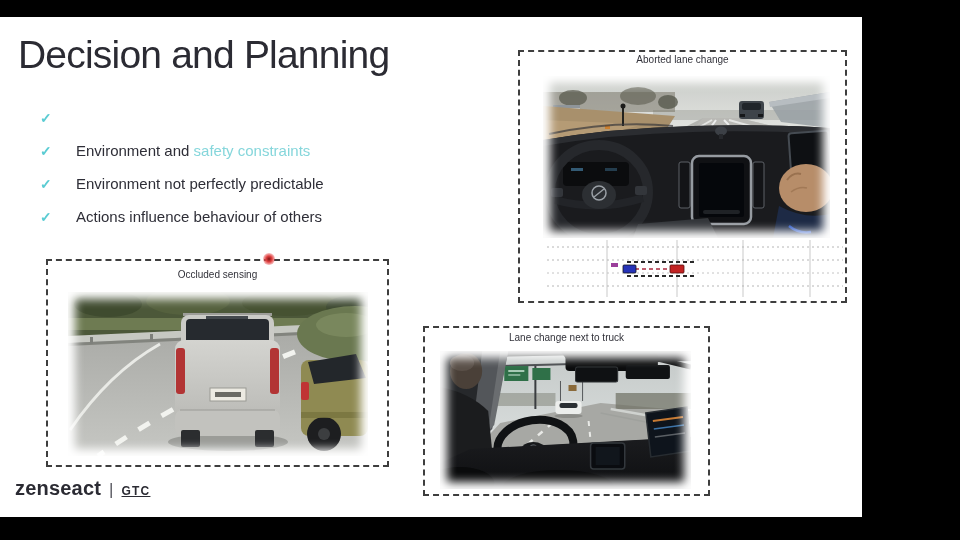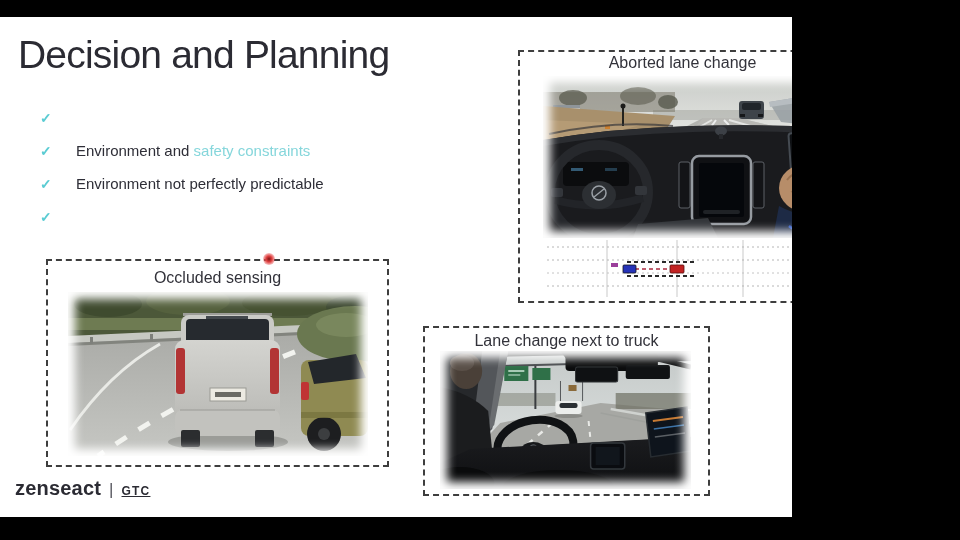--- a/index.html
+++ b/index.html
@@ -1,30 +1,30 @@
 <!DOCTYPE html>
 <html><head>
 <meta charset="utf-8">
 <style>
   html,body{margin:0;padding:0;background:#000;}
-  .screen{position:relative;width:792px;height:540px;background:#000;overflow:hidden;
+  .screen{position:relative;width:862px;height:540px;background:#000;overflow:hidden;
           font-family:"Liberation Sans",sans-serif;}
   .slide{position:absolute;left:0;top:17px;width:881px;height:500px;background:#ffffff;}
 
   .title{position:absolute;left:18px;top:16px;font-size:39px;font-weight:500;
          color:#2b2b33;letter-spacing:-0.8px;}
 
   .bullets{position:absolute;left:40px;top:93px;list-style:none;margin:0;padding:0;}
   .bullets li{display:flex;align-items:baseline;margin-bottom:17px;font-size:15px;
               color:#2e2e37;line-height:16px;white-space:nowrap;}
   .check{color:#5bccd3;width:36px;font-size:14px;font-weight:700;flex:0 0 36px;}
   .hl{color:#85d6db;}
 
   .panel{position:absolute;border:2px dashed #3e3e3e;box-sizing:border-box;background:#fff;}
-  .panel-title{text-align:center;font-size:16px;color:#32323a;font-weight:500;}
+  .panel-title{text-align:center;font-size:10px;color:#32323a;font-weight:500;}
   .p1{left:518px;top:33px;width:329px;height:253px;}
   .p1 .panel-title{padding-top:2px;}
   .p2{left:46px;top:242px;width:343px;height:208px;}
   .p2 .panel-title{padding-top:8px;}
   .p3{left:423px;top:309px;width:287px;height:170px;}
   .p3 .panel-title{padding-top:4px;}
 
   .photo{position:absolute;overflow:hidden;}
   .photo svg{display:block;width:100%;height:100%;}
   .photo::after{content:"";position:absolute;inset:0;
@@ -60,20 +60,21 @@
       <li>
         <span class="check">✓</span>
         <span><span>Environment and </span><span class="hl">safety constraints</span></span>
       </li>
       <li>
         <span class="check">✓</span>
         <span>Environment not perfectly predictable</span>
       </li>
       <li>
         <span class="check">✓</span>
+        <span>Actions influence behaviour of others</span>
       </li>
     </ul>
 
     <div class="panel p1">
       <div class="panel-title">Aborted lane change</div>
       <div class="photo" style="left:23px;top:24px;width:287px;height:162px;">
         <svg viewBox="0 0 287 162" preserveAspectRatio="none">
           <defs>
             <linearGradient id="gAsky" x1="0" y1="0" x2="0" y2="1">
               <stop offset="0" stop-color="#c9ccc8"></stop>

